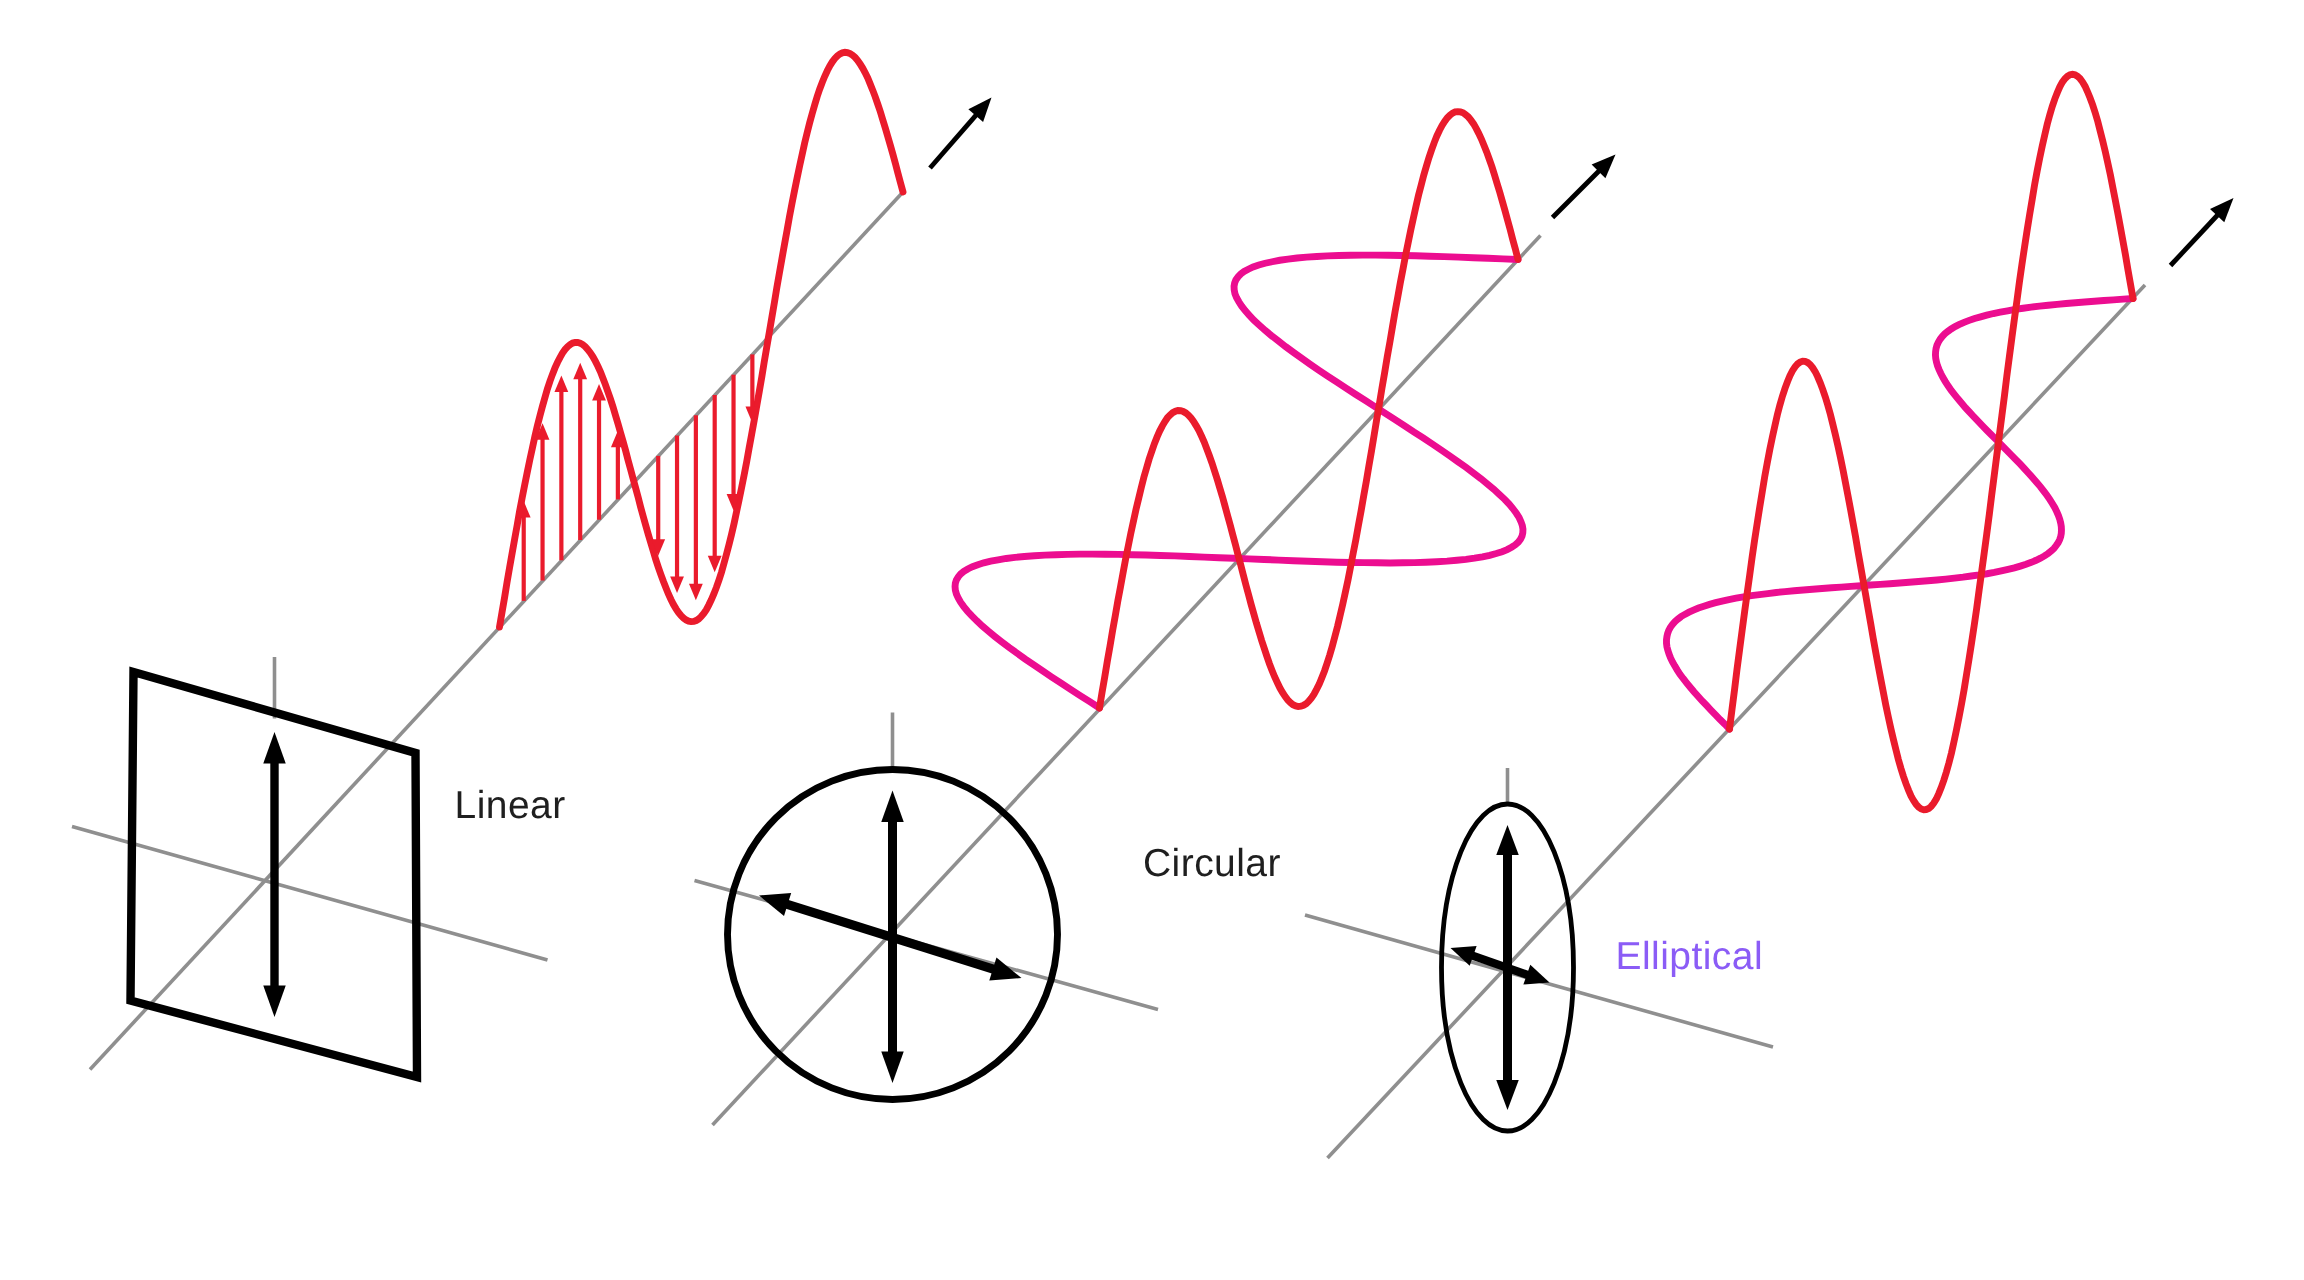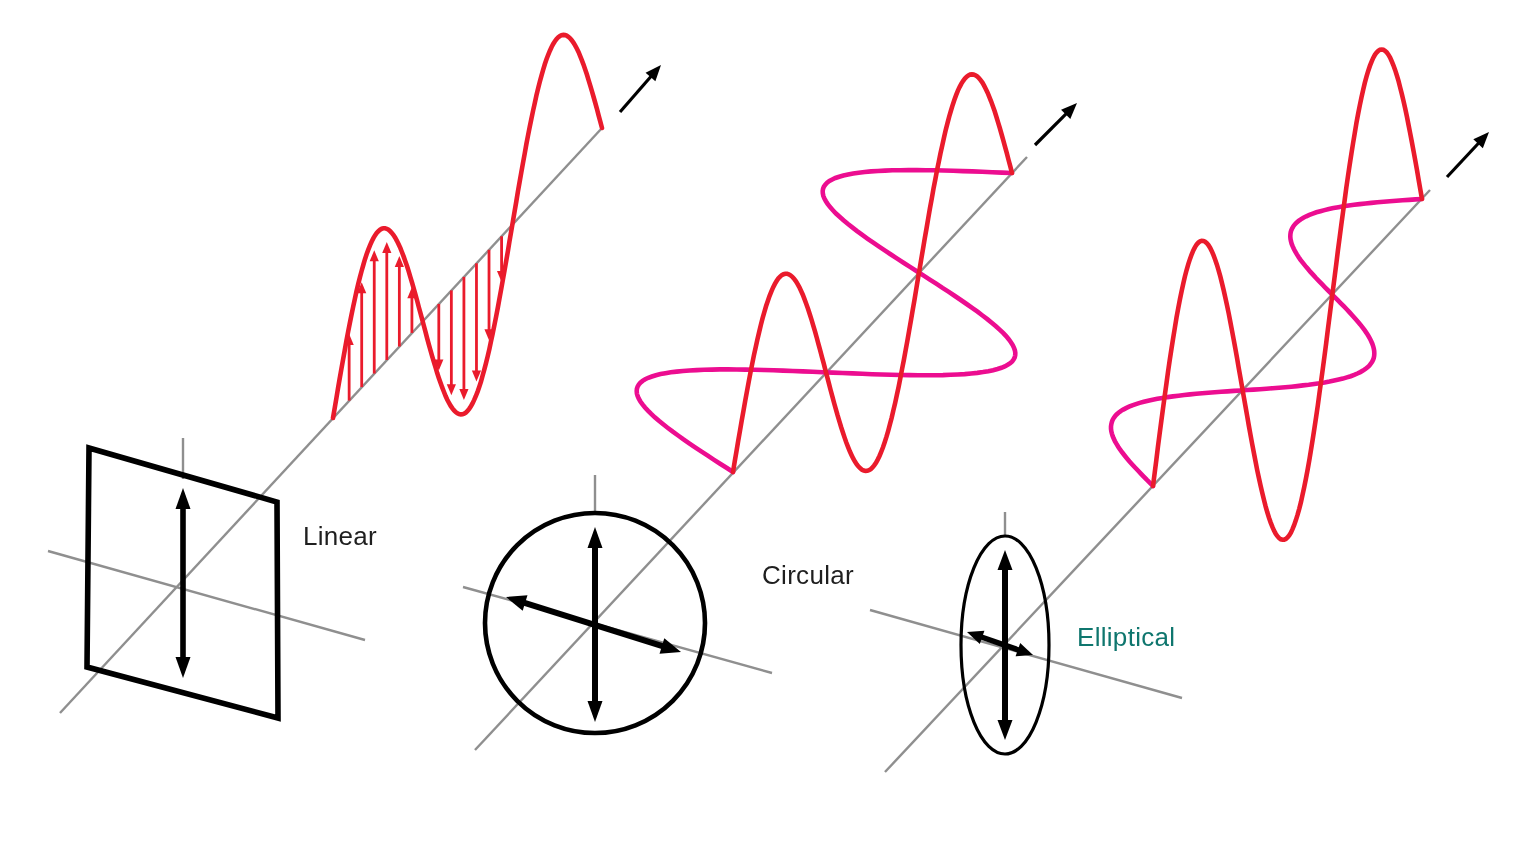--- a/index.html
+++ b/index.html
@@ -73,14 +73,14 @@
       <polygon points="1005,740 997.5,720 1012.5,720" fill="#000000"></polygon>
       <polygon points="1005,550 1012.5,570 997.5,570" fill="#000000"></polygon>
       <line x1="979.2759469738347" y1="636.2779815211849" x2="1020.7240530261653" y2="650.7220184788151" stroke="#000000" stroke-width="5.5" stroke-linecap="butt"></line>
       <polygon points="1033,655 1015.5876136746424,656.3449172675297 1020.1946706974568,643.124666680323" fill="#000000"></polygon>
       <polygon points="967,632 984.4123863253576,630.6550827324703 979.8053293025432,643.875333319677" fill="#000000"></polygon>
       <line x1="1447" y1="177" x2="1480.1298627453198" y2="141.5037184871573" stroke="#000000" stroke-width="3.2" stroke-linecap="butt"></line>
       <polygon points="1489,132 1482.8347672378184,148.13195291922597 1473.3310487506612,139.26181566454585" fill="#000000"></polygon>
     </svg>
   <div class="label" id="label-0" style="left: 303px; top: 522px; color: rgb(31, 31, 31);">Linear</div>
   <div class="label" id="label-1" style="left: 762px; top: 561px; color: rgb(31, 31, 31);">Circular</div>
-  <div class="label" id="label-2" style="left: 1077px; top: 623px; color: #0f766e;">Elliptical</div>
+  <div class="label" id="label-2" style="left: 1077px; top: 623px; color: #8b5cf6;">Elliptical</div>
 </div>
 
 </body></html>

